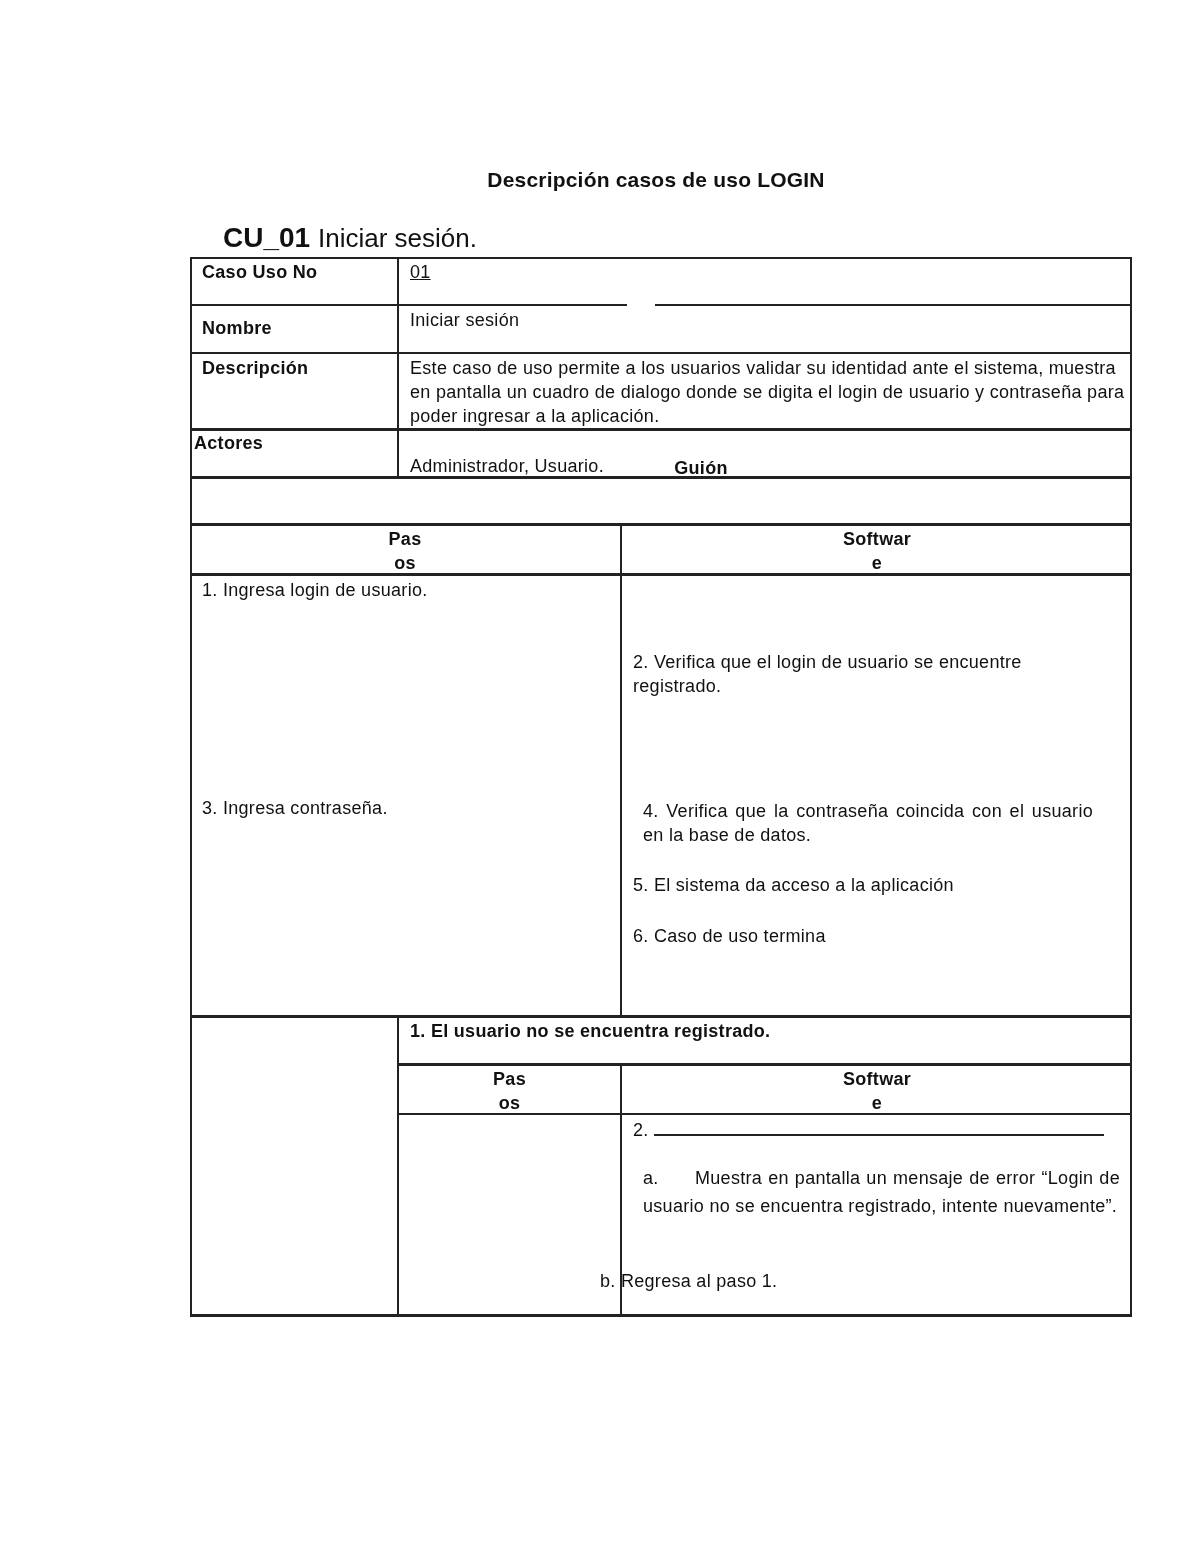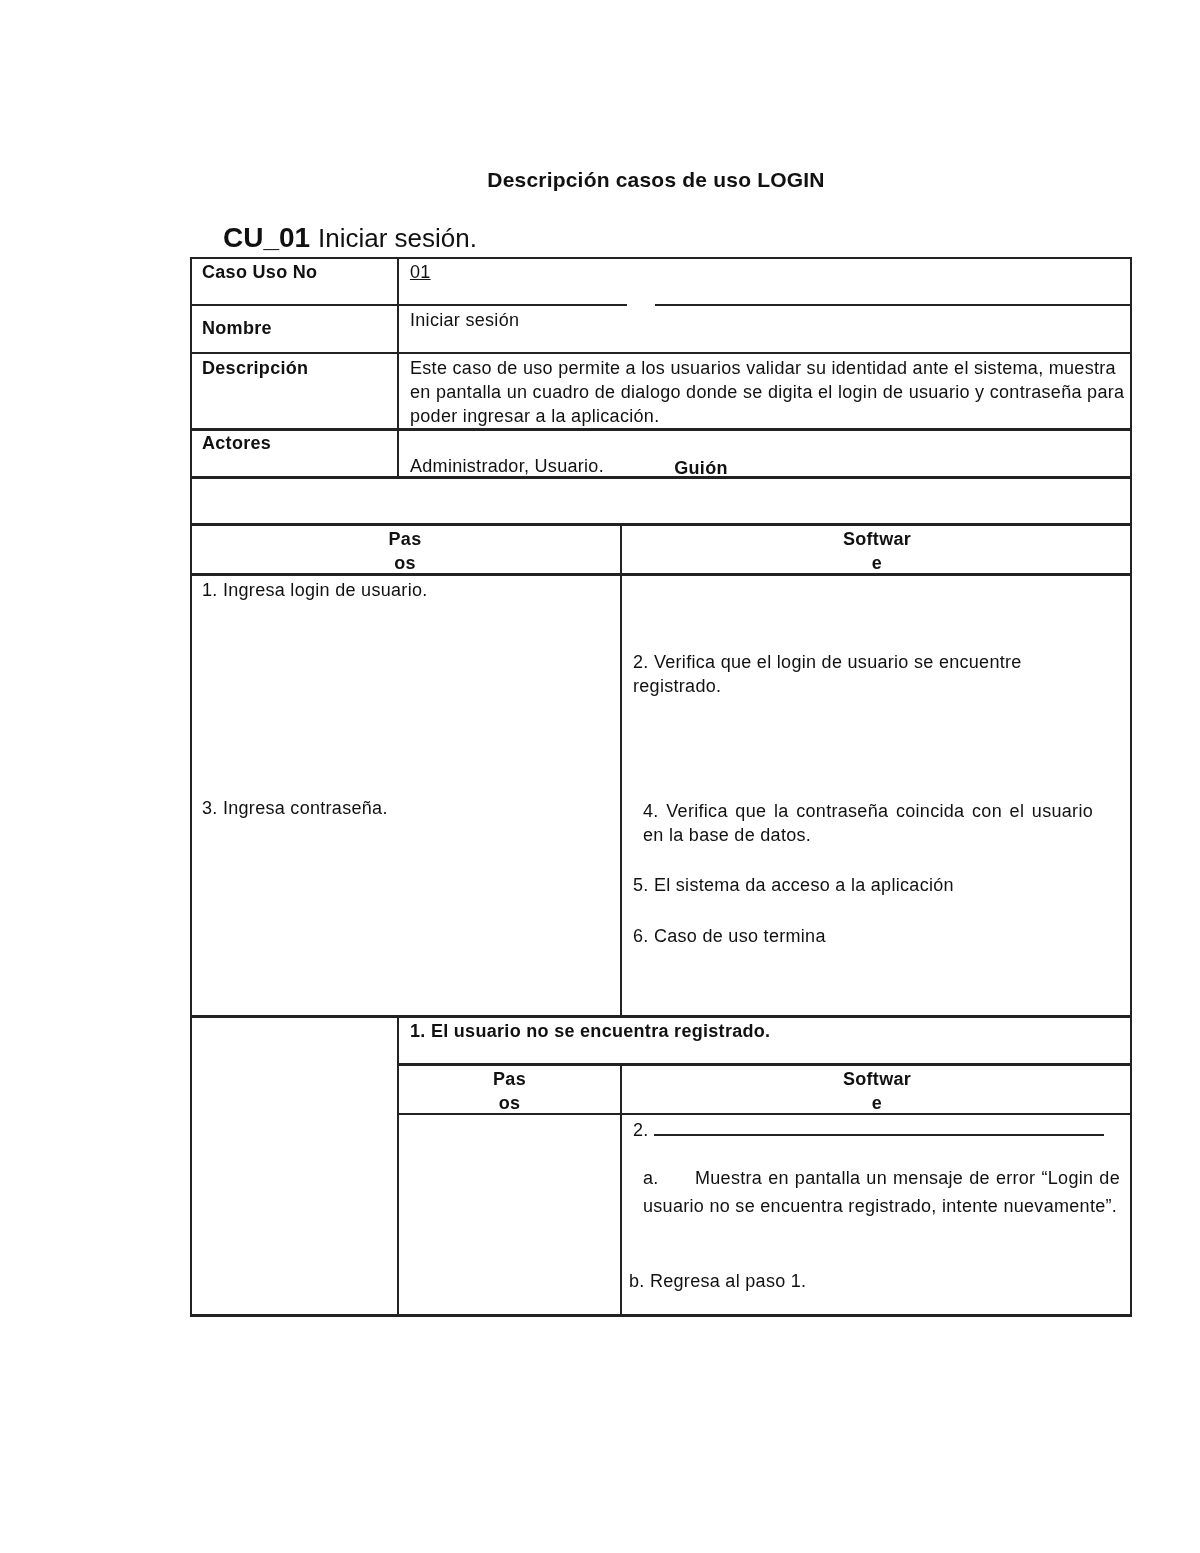--- a/index.html
+++ b/index.html
@@ -53,21 +53,21 @@
 
 <div class="cell-text label" style="left:202px; top:260px;">Caso Uso No</div>
 <div class="cell-text" style="left:410px; top:260px;text-decoration:underline;">01</div>
 
 <div class="cell-text label" style="left:202px; top:308px;margin-top:8px;">Nombre</div>
 <div class="cell-text" style="left:410px; top:308px;">Iniciar sesión</div>
 
 <div class="cell-text label" style="left:202px; top:356px;">Descripción</div>
 <div class="cell-text" style="left:410px; top:356px; width:715px;">Este caso de uso permite a los usuarios validar su identidad ante el sistema, muestra en pantalla un cuadro de dialogo donde se digita el login de usuario y contraseña para poder ingresar a la aplicación.</div>
 
-<div class="cell-text label" style="left:202px; top:431px;">Actores</div>
+<div class="cell-text label" style="left:194px; top:431px;">Actores</div>
 <div class="cell-text" style="left:410px; top:454px;">Administrador, Usuario.</div>
 
 <div class="cell-text label center" style="left:190px; top:456px; width:1022px;">Guión</div>
 
 <div class="cell-text label center" style="left:190px; top:527px; width:430px;">
   <div>Pas</div>
   <div>os</div>
 </div>
 <div class="cell-text label center" style="left:622px; top:527px; width:510px;">
   <div>Softwar</div>
@@ -91,13 +91,13 @@
 <div class="cell-text label center" style="left:622px; top:1067px; width:510px;">
   <div>Softwar</div>
   <div>e</div>
 </div>
 
 <div class="cell-text" style="left:633px; top:1118px;">
   <span>2.</span>
   <span class="blank" style="width:450px;"></span>
 </div>
 <div class="cell-text justify" style="left:643px; top:1164px; width:477px; line-height:28px; white-space:pre-wrap;">a.      Muestra en pantalla un mensaje de error “Login de usuario no se encuentra registrado, intente nuevamente”.</div>
-<div class="cell-text" style="left:629px; top:1269px;">b. Regresa al paso 1.</div>
+<div class="cell-text" style="left:600px; top:1269px;">b. Regresa al paso 1.</div>
 
 </body></html>

